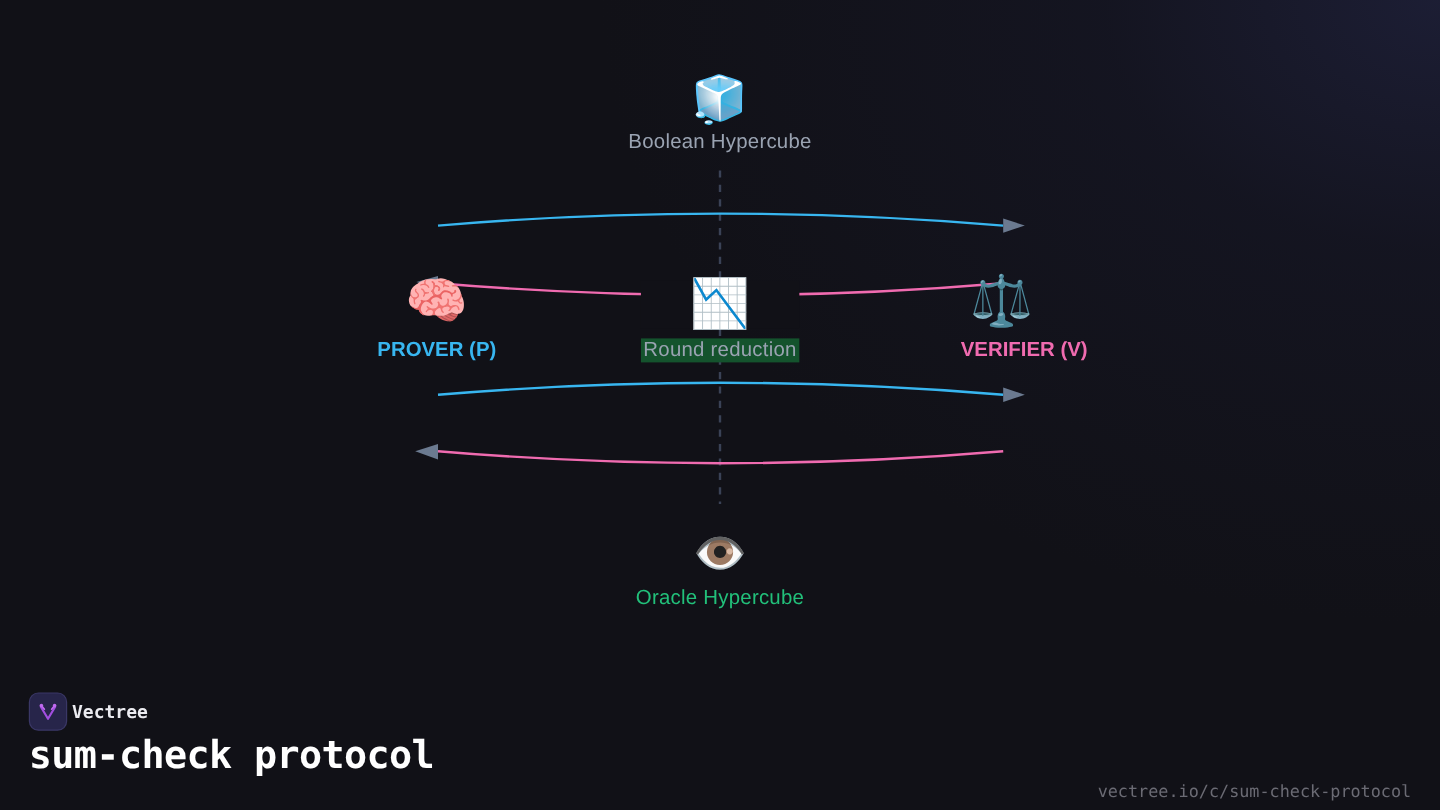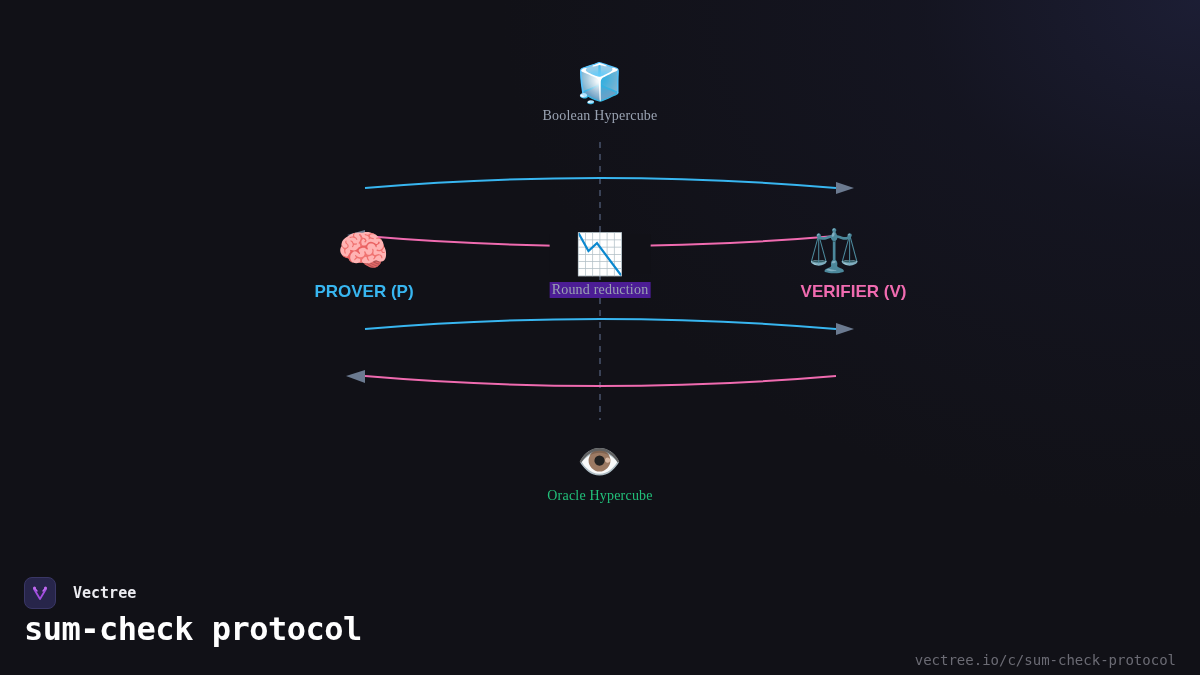--- a/index.html
+++ b/index.html
@@ -10,29 +10,29 @@
     }
     .bg-glow {
       position: absolute; inset: 0;
       background: radial-gradient(ellipse 700px 520px at 1200px 0px, rgba(32,34,62,0.75) 0%, rgba(24,25,44,0.45) 40%, rgba(17,17,23,0) 100%);
       pointer-events: none;
     }
     svg.diagram { position: absolute; left: 0; top: 0; }
     .node { position: absolute; transform: translateX(-50%); text-align: center; }
     .emoji { display: block; line-height: 1; }
     .node-label-mono {
-      font-family: Liberation Serif, serif;
-      font-size: 14px; letter-spacing: 0.2px; white-space: nowrap;
+      font-family: Liberation Sans, sans-serif;
+      font-size: 17px; letter-spacing: 0.2px; white-space: nowrap;
     }
     .actor-label {
       font-family: "Liberation Sans", sans-serif; font-weight: bold;
       font-size: 17px; white-space: nowrap;
     }
     .brand {
-      position: absolute; left: 24px; top: 577px; display: flex; align-items: center; gap: 17px;
+      position: absolute; left: 24px; top: 577px; display: flex; align-items: center; gap: 4px;
     }
     .brand-logo {
       width: 32px; height: 32px; border-radius: 8px;
       background: #27254a; border: 1px solid #3a3766; box-sizing: border-box;
       display: flex; align-items: center; justify-content: center;
     }
     .brand-name {
       color: #ececf1; font-family: "DejaVu Sans Mono", monospace; font-weight: bold; font-size: 15px;
     }
     .page-title {
@@ -75,21 +75,21 @@
   </g>
 </svg>
 
 <div class="node" style="left:600px; top:64px;">
   <span class="emoji" style="font-size:38px;">🧊</span>
   <div class="node-label-mono" style="color:#9aa3b2; margin-top:6px;">Boolean Hypercube</div>
 </div>
 
 <div class="node" style="left:600px; top:234px;">
   <span class="emoji" style="font-size:40px; background:#111117;">📉</span>
-  <div class="node-label-mono" style="color:#9aa3b2; margin-top:8px; background:#4c1d95; padding:0 2px;">Round reduction</div>
+  <div class="node-label-mono" style="color:#9aa3b2; margin-top:8px; background:#14532d; padding:0 2px;">Round reduction</div>
 </div>
 
 <div class="node" style="left:600px; top:444px;">
   <span class="emoji" style="font-size:36px;">👁️</span>
   <div class="node-label-mono" style="color:#22c07a; margin-top:8px;">Oracle Hypercube</div>
 </div>
 
 <div class="node" style="left:364px; top:230px;">
   <span class="emoji" style="font-size:42px;">🧠</span>
   <div class="actor-label" style="color:#38b6f0; margin-top:10px;">PROVER (P)</div>

